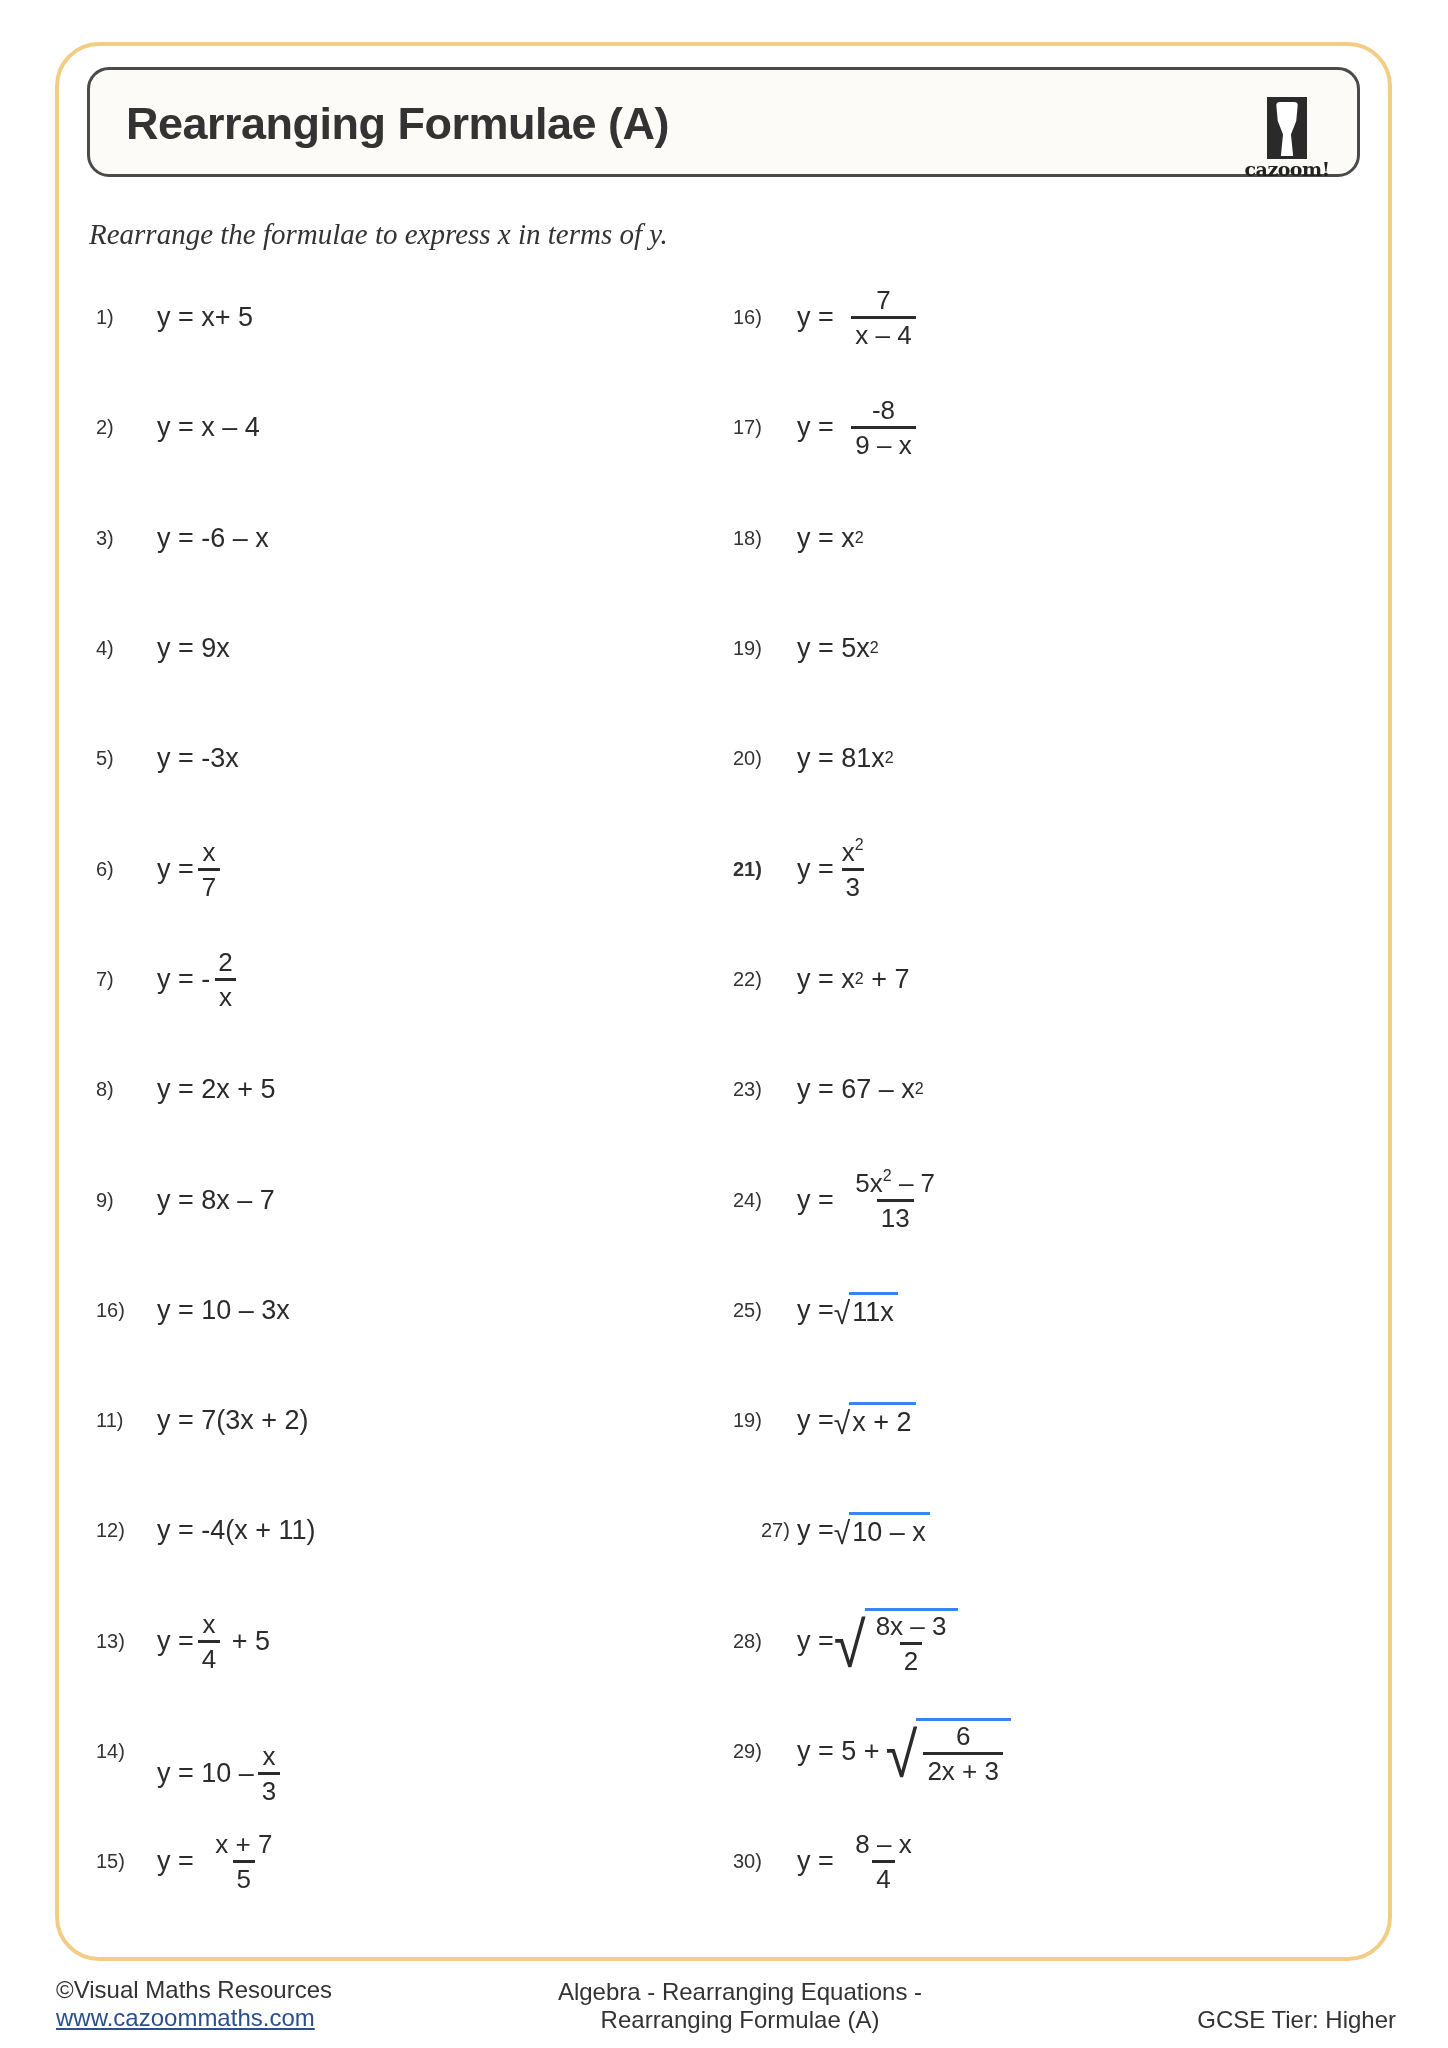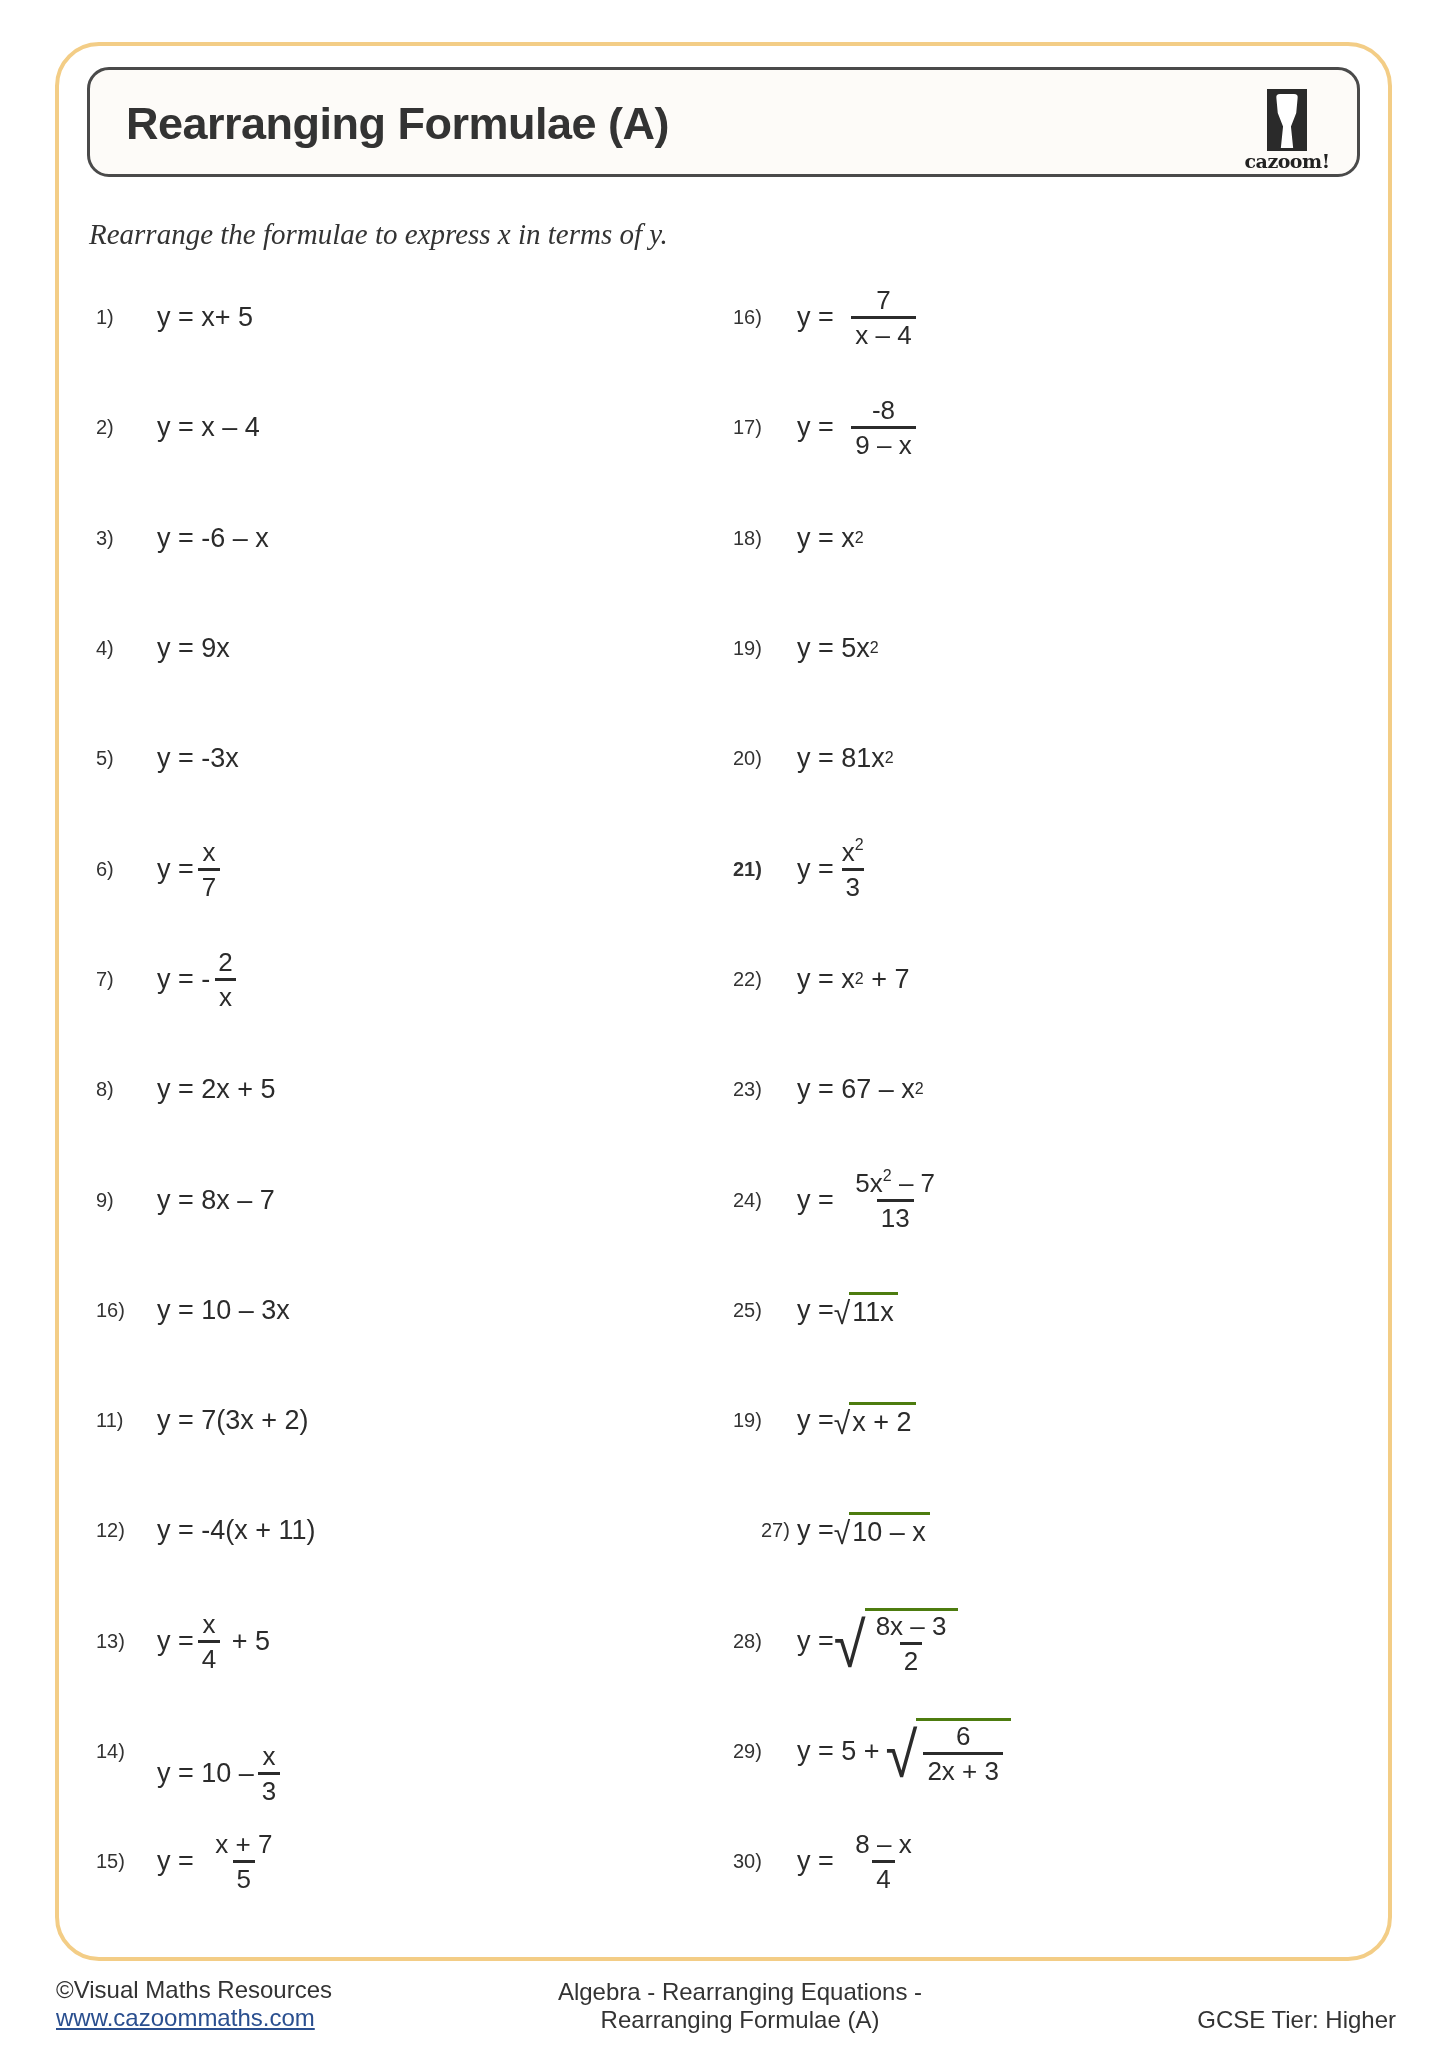--- a/index.html
+++ b/index.html
@@ -4,38 +4,38 @@
 <style>
   html, body { margin:0; padding:0; }
   body { width:1448px; height:2048px; background:#ffffff; position:relative; overflow:hidden;
          font-family:"Liberation Sans", sans-serif; color:#2b2b2b; }
   .frame { position:absolute; left:55px; top:42px; width:1337px; height:1919px;
            border:4px solid #f3cd86; border-radius:44px; box-sizing:border-box; background:#fff; }
   .title-box { position:absolute; left:87px; top:67px; width:1273px; height:110px; box-sizing:border-box;
                border:3px solid #4a4a4a; border-radius:22px; background:#fdfbf8; }
   .title { position:absolute; left:36px; top:28px; font-size:45px; font-weight:bold; color:#333;
            letter-spacing:-0.5px; }
-  .logo { position:absolute; right:22px; top:16px; width:96px; height:88px;margin-left:36px; }
+  .logo { position:absolute; right:22px; top:24px; width:96px; height:88px;margin-left:36px; }
   .logo .mark { position:absolute; left:28px; top:3px; width:40px; height:62px; background:#2a2a2a; }
   .logo .drum { position:absolute; left:9px; top:5px; width:22px; height:54px; background:#fff;
                 clip-path: polygon(0% 0%,100% 0%,92% 35%,68% 60%,78% 100%,22% 100%,32% 60%,8% 35%); border-radius:4px;}
   .logo .brand { position:absolute; left:0; top:64px; width:96px; text-align:center;
                  font-family:"DejaVu Serif", serif; font-weight:bold; font-size:19px; color:#222; letter-spacing:-0.5px; }
   .instruction { position:absolute; left:89px; top:218px; font-family:"Liberation Serif", serif;
                  font-style:italic; font-size:29px; color:#333; }
   .problem { position:absolute; height:60px; display:flex; align-items:center; }
   .num { position:absolute; font-size:20px; color:#333; }
   .expr { position:absolute; display:flex; align-items:center; font-size:27px; color:#2b2b2b; white-space:pre; }
   .frac { display:inline-flex; flex-direction:column; align-items:center; margin:0 4px; line-height:1; }
   .frac .n { padding:0 4px 3px 4px; font-size:26px; }
   .frac .d { border-top:3px solid #2b2b2b; padding:3px 4px 0 4px; font-size:26px; }
   sup { font-size:16px; vertical-align:11px; line-height:0; }
   .sqrt { display:inline-flex; align-items:stretch; }
   .sqrt .rad { font-size:30px; line-height:1; display:flex; align-items:flex-end; margin-right:-1px; transform:scaleY(1.05);}
-  .sqrt .body { border-top:3px solid #4d7c0f; padding:2px 4px 0 3px; display:inline-flex; align-items:center; }
+  .sqrt .body { border-top:3px solid #3b82f6; padding:2px 4px 0 3px; display:inline-flex; align-items:center; }
   .sqrt.tall .rad { font-size:58px; transform:scaleY(1.1); }
   .footer { position:absolute; font-size:24px; color:#333; }
   .footer a { color:#2a4f8f; text-decoration:underline; }
 </style>
 </head>
 <body>
 
 <div class="frame"></div>
 
 <div class="title-box">

